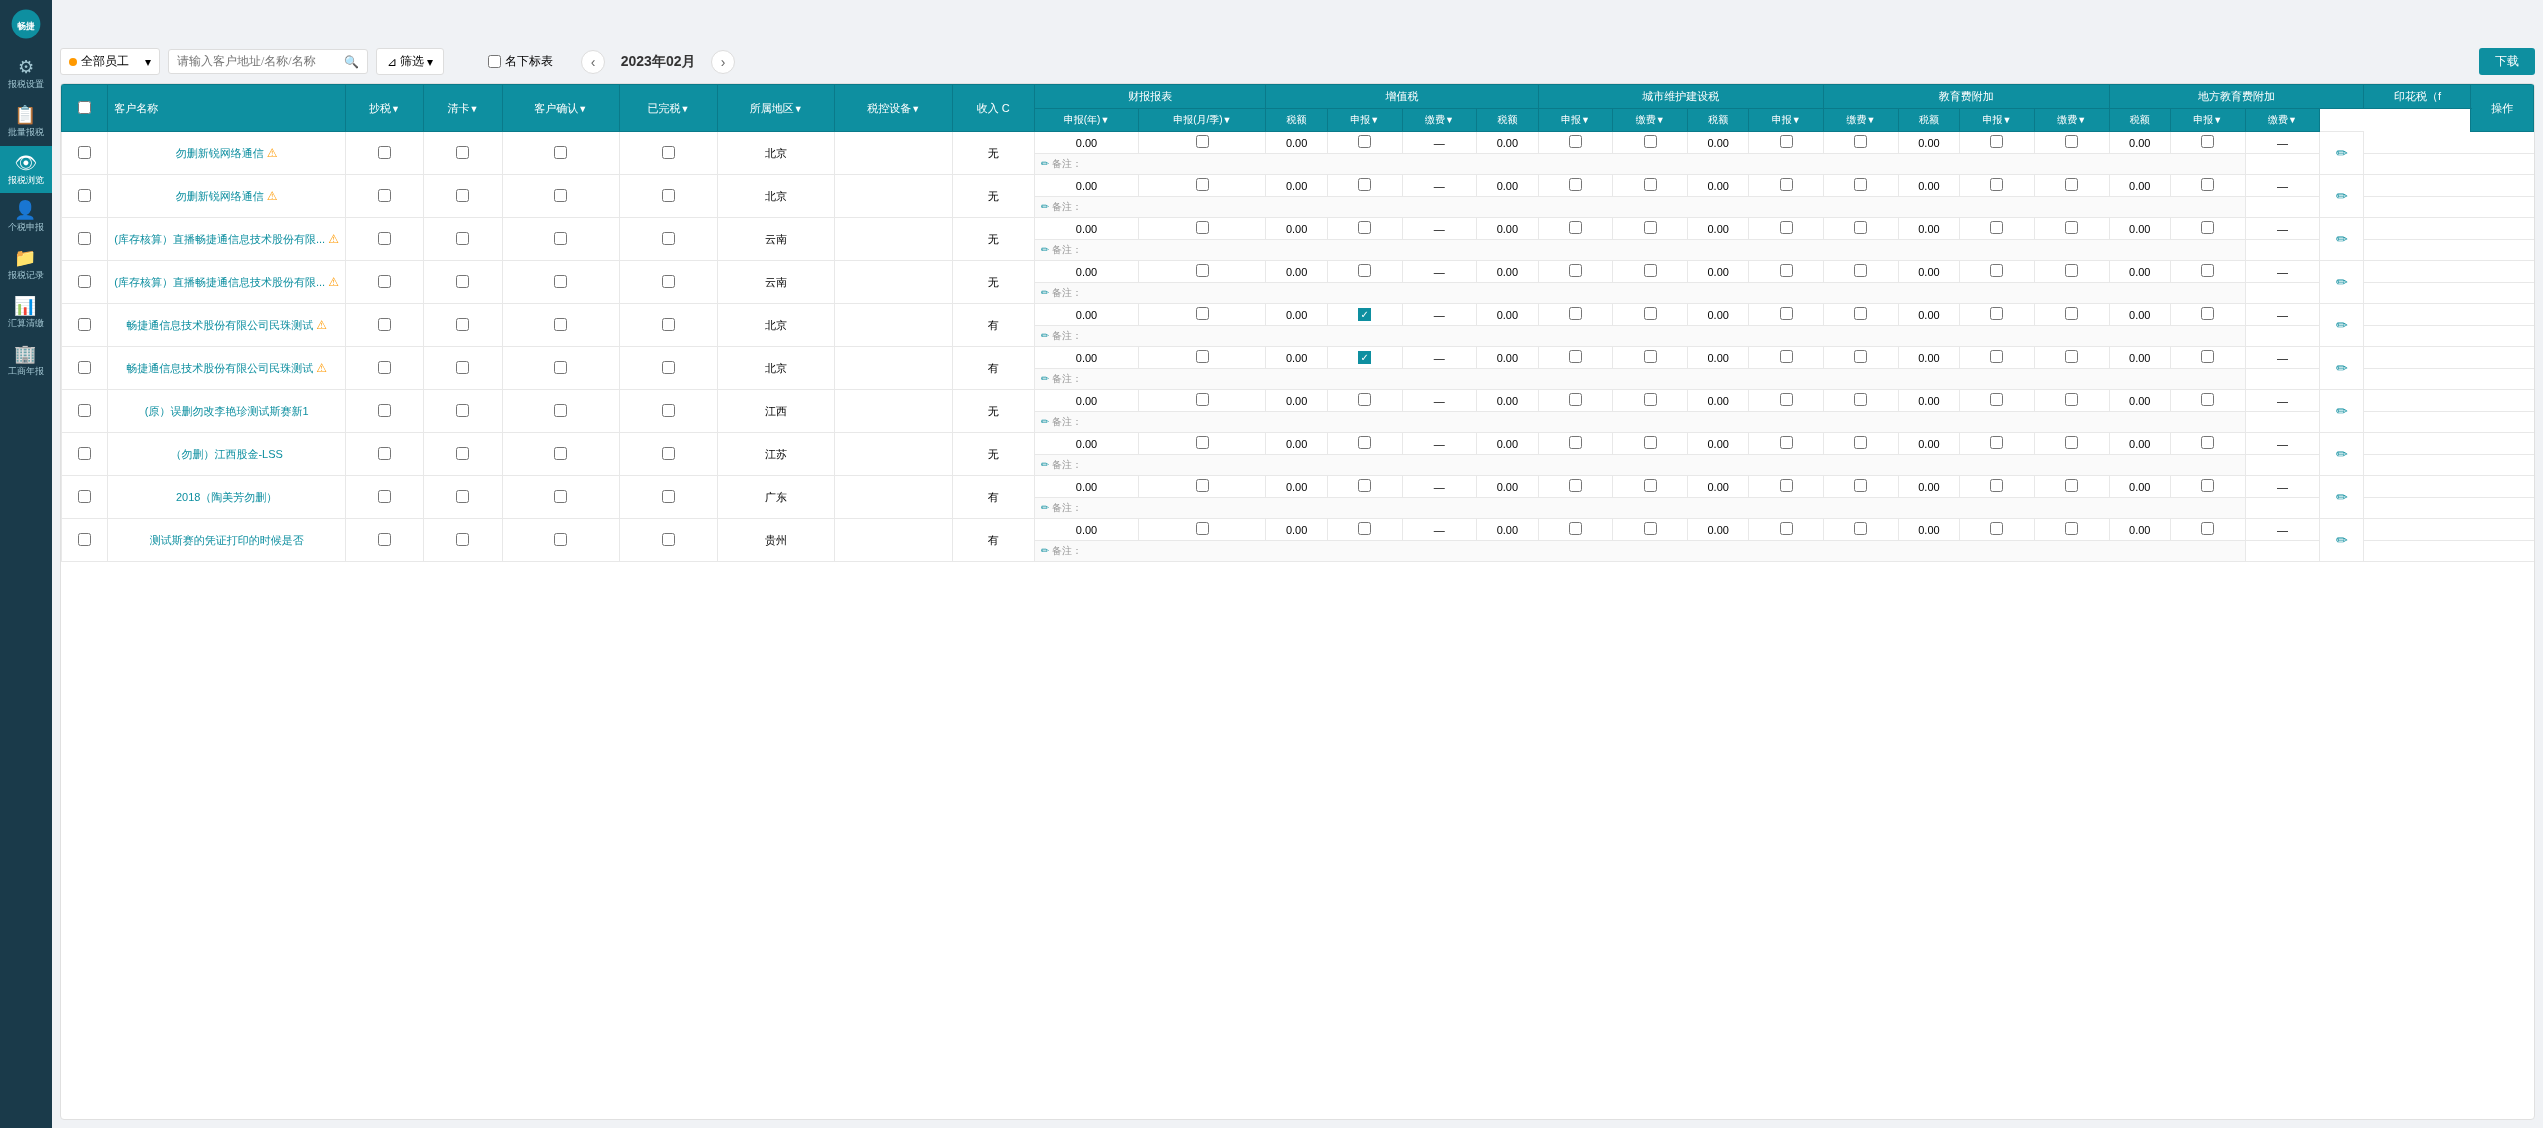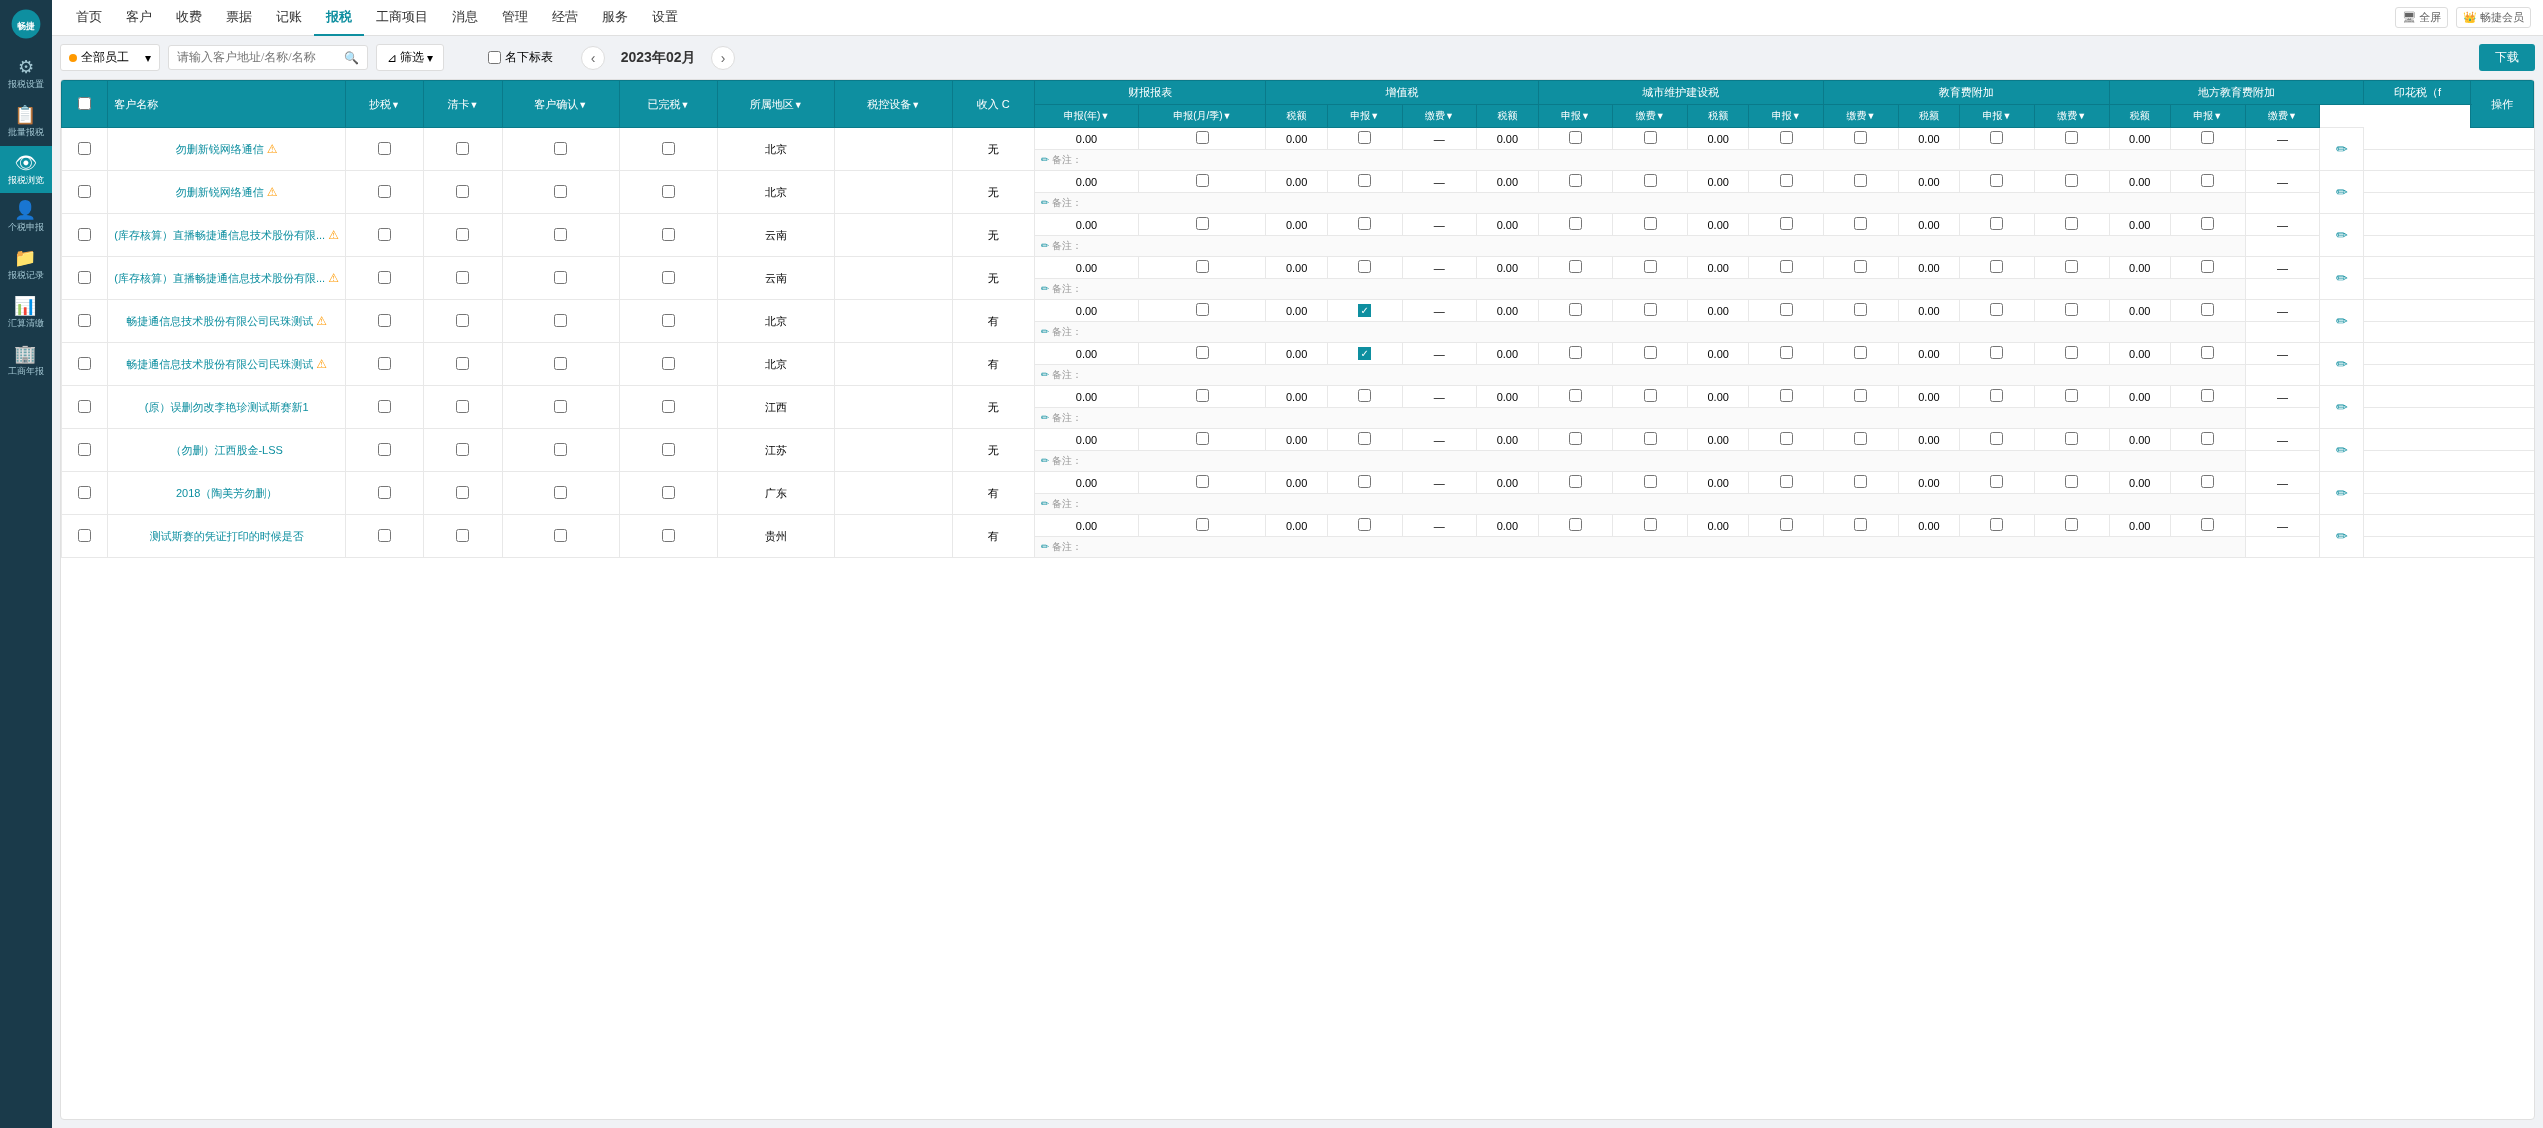--- a/index.html
+++ b/index.html
@@ -79,21 +79,21 @@
       align-items: center;
       gap: 3px;
       padding: 2px 6px;
       border: 1px solid #ddd;
       border-radius: 3px;
       cursor: pointer;
       font-size: 11px;
     }
 
     
-    .content { flex: 1; overflow: hidden; display: flex; flex-direction: column; padding: 8px; }
+    .content { flex: 1; overflow: hidden; display: flex; flex-direction: column; padding: 8px; margin-top: 40px; }
 
     
     .toolbar {
       display: flex;
       align-items: center;
       gap: 8px;
       margin-bottom: 8px;
       flex-shrink: 0;
     }
     .toolbar-select {
@@ -287,38 +287,20 @@
     <span class="label">汇算清缴</span>
   </div>
   <div class="sidebar-item">
     <span class="icon">🏢</span>
     <span class="label">工商年报</span>
   </div>
 </div>
 
 <div class="main">
 
-  <div class="topnav">
-    <div class="topnav-item">首页</div>
-    <div class="topnav-item">客户</div>
-    <div class="topnav-item">收费</div>
-    <div class="topnav-item">票据</div>
-    <div class="topnav-item">记账</div>
-    <div class="topnav-item active">报税</div>
-    <div class="topnav-item">工商项目</div>
-    <div class="topnav-item">消息</div>
-    <div class="topnav-item">管理</div>
-    <div class="topnav-item">经营</div>
-    <div class="topnav-item">服务</div>
-    <div class="topnav-item">设置</div>
-    <div class="topnav-right">
-      <span class="fullscreen-btn">🖥 <span>全屏</span></span>
-      <span class="member-btn">👑 <span>畅捷会员</span></span>
-    </div>
-  </div>
 
   <div class="content">
 
     <div class="toolbar">
       <div class="toolbar-select">
         <span class="dot"></span>
         <span>全部员工</span>
         <span style="margin-left:auto">▾</span>
       </div>
       <div class="search-box">

